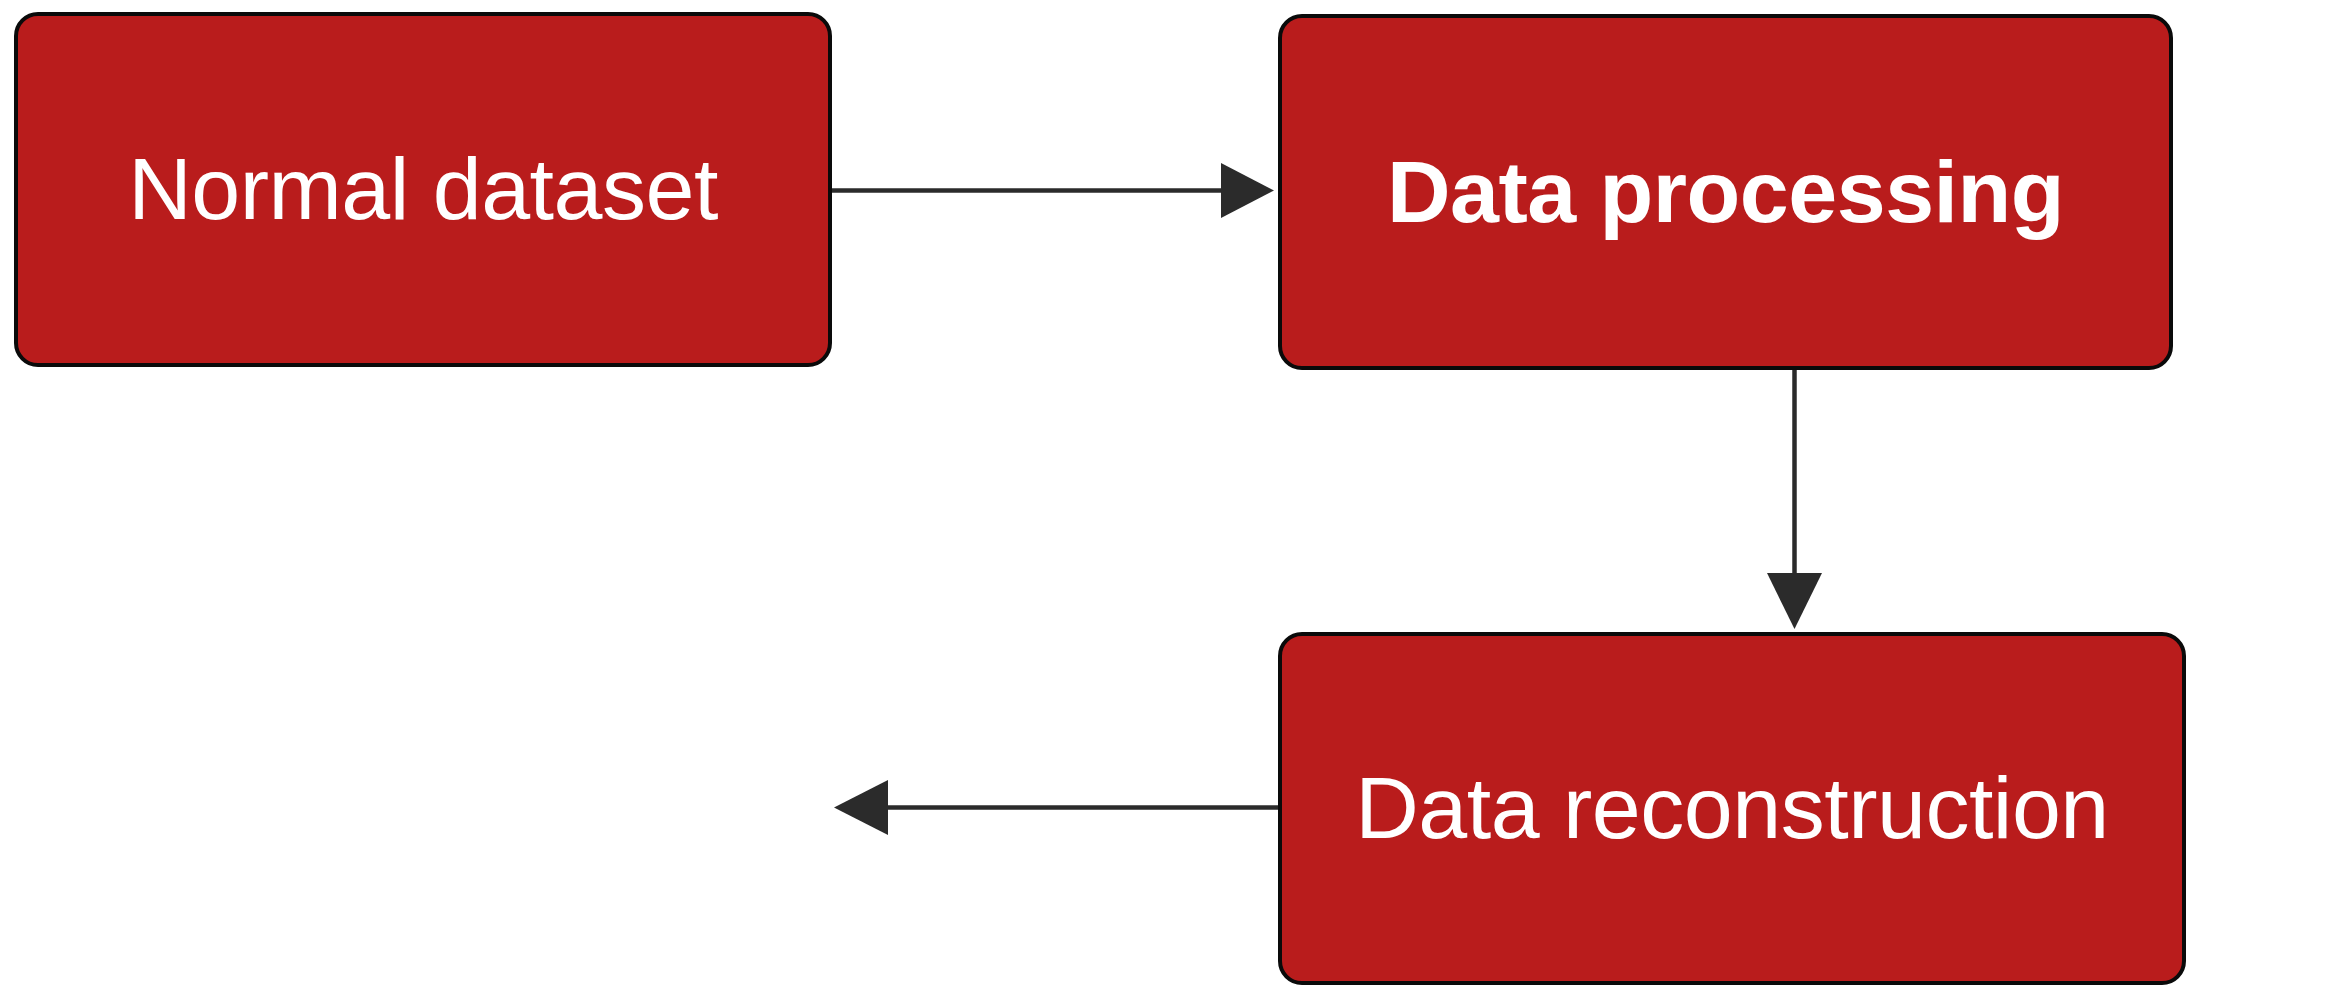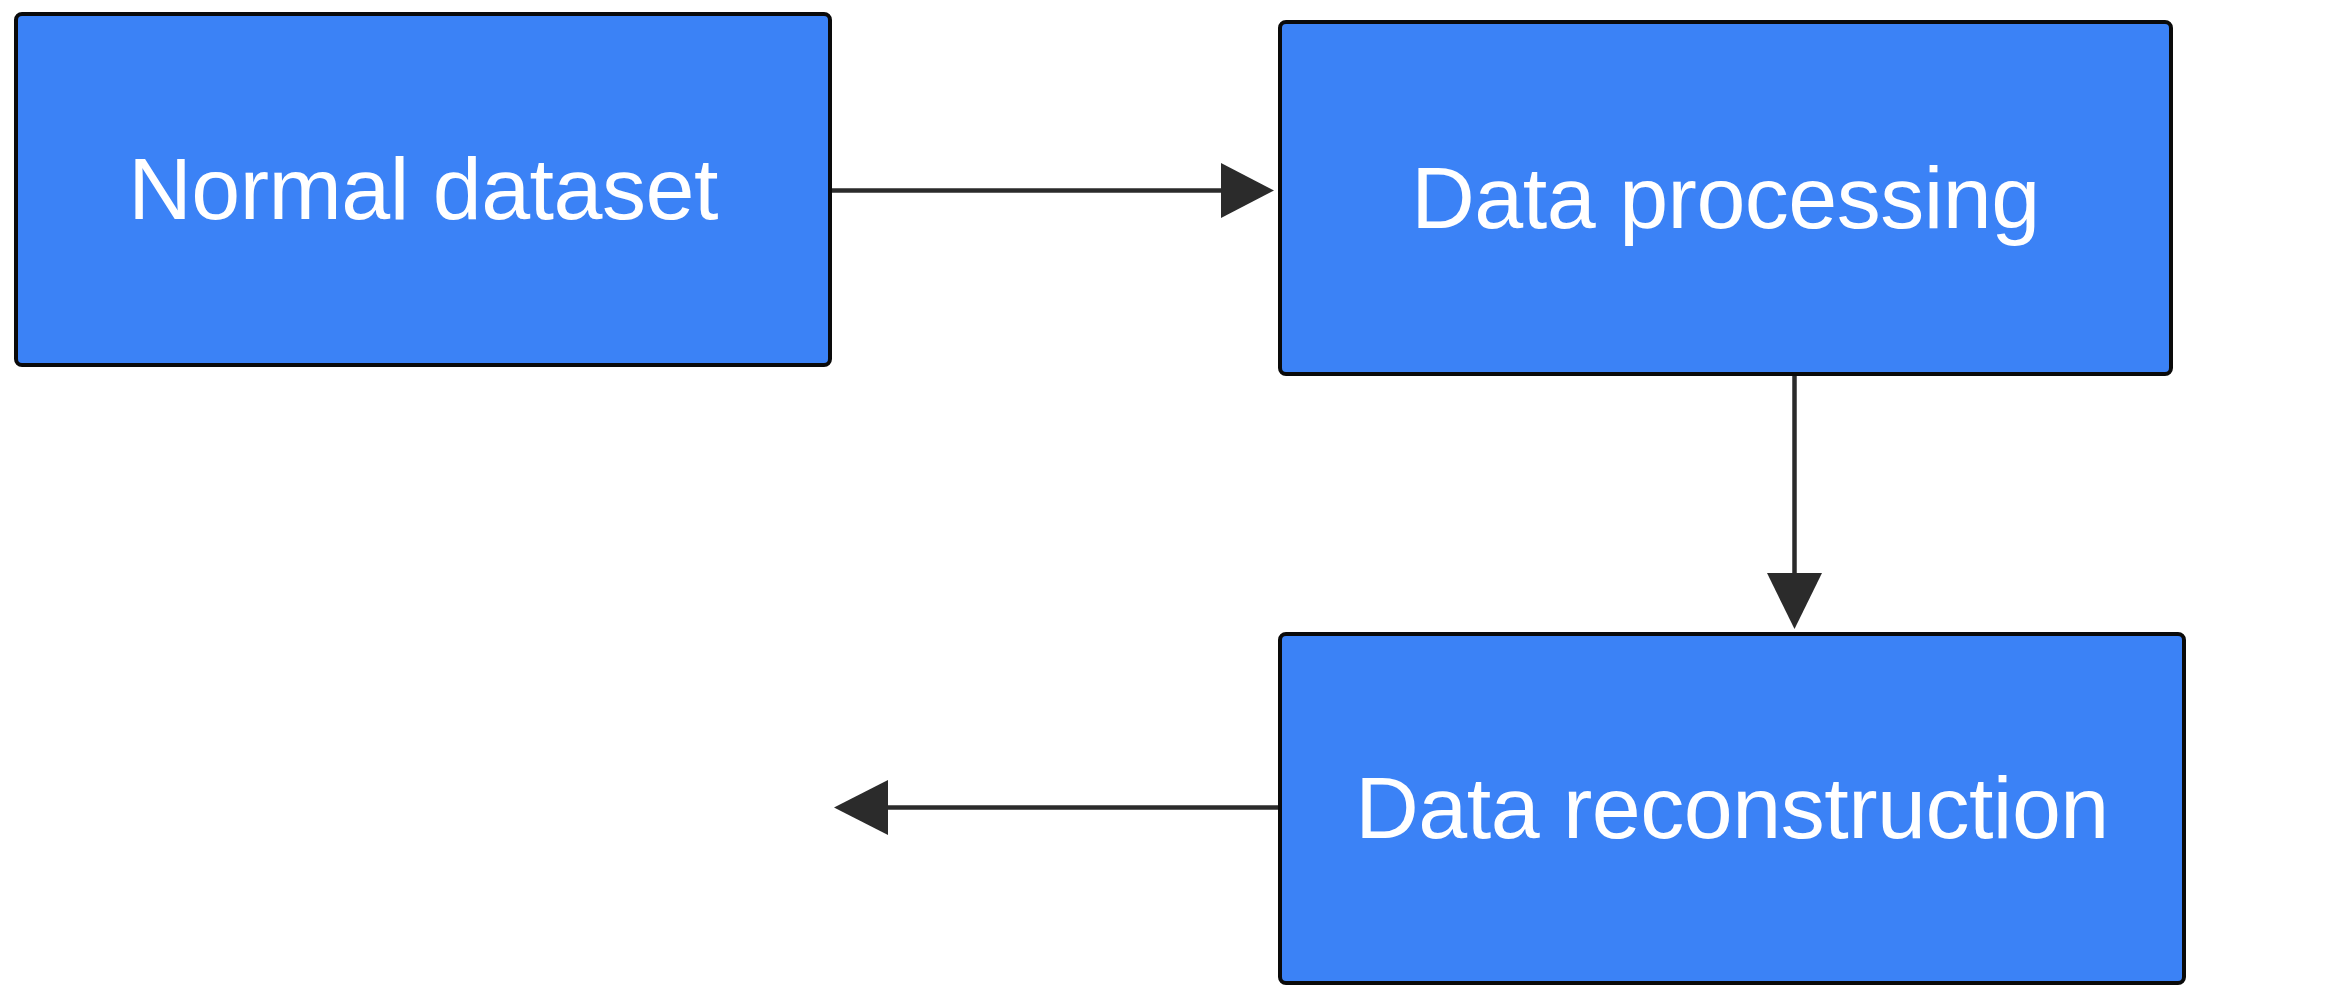--- a/index.html
+++ b/index.html
@@ -13,38 +13,38 @@
   #canvas {
     position: relative;
     width: 2326px;
     height: 995px;
     background: #ffffff;
     overflow: hidden;
   }
   .node {
     position: absolute;
     box-sizing: border-box;
-    background: #3b82f6;
+    background: #b91c1c;
     border: 4px solid #0a0a0a;
-    border-radius: 8px;
+    border-radius: 24px;
     display: flex;
     align-items: center;
     justify-content: center;
     text-align: center;
     color: #ffffff;
     font-size: 88px;
     line-height: 1.44;
     font-weight: 400;
     letter-spacing: -0.5px;
     padding: 0 40px;
     white-space: pre-line;
   }
   
   #node-normal-dataset     { left: 14px;   top: 12px;  width: 818px;  height: 355px; }
-  #node-data-processing    { left: 1278px; top: 20px;  width: 895px; height: 356px; }
+  #node-data-processing    { left: 1278px; top: 14px;  width: 895px; height: 356px; font-weight: bold; }
   #node-reconstructed-data { left: 14px;   top: 628px; width: 821px;  height: 352px; }
   #node-data-reconstruction{ left: 1278px; top: 632px; width: 908px; height: 353px; }
 
   .edge-svg {
     position: absolute;
     left: 0;
     top: 0;
     width: 2326px;
     height: 995px;
     pointer-events: none;

